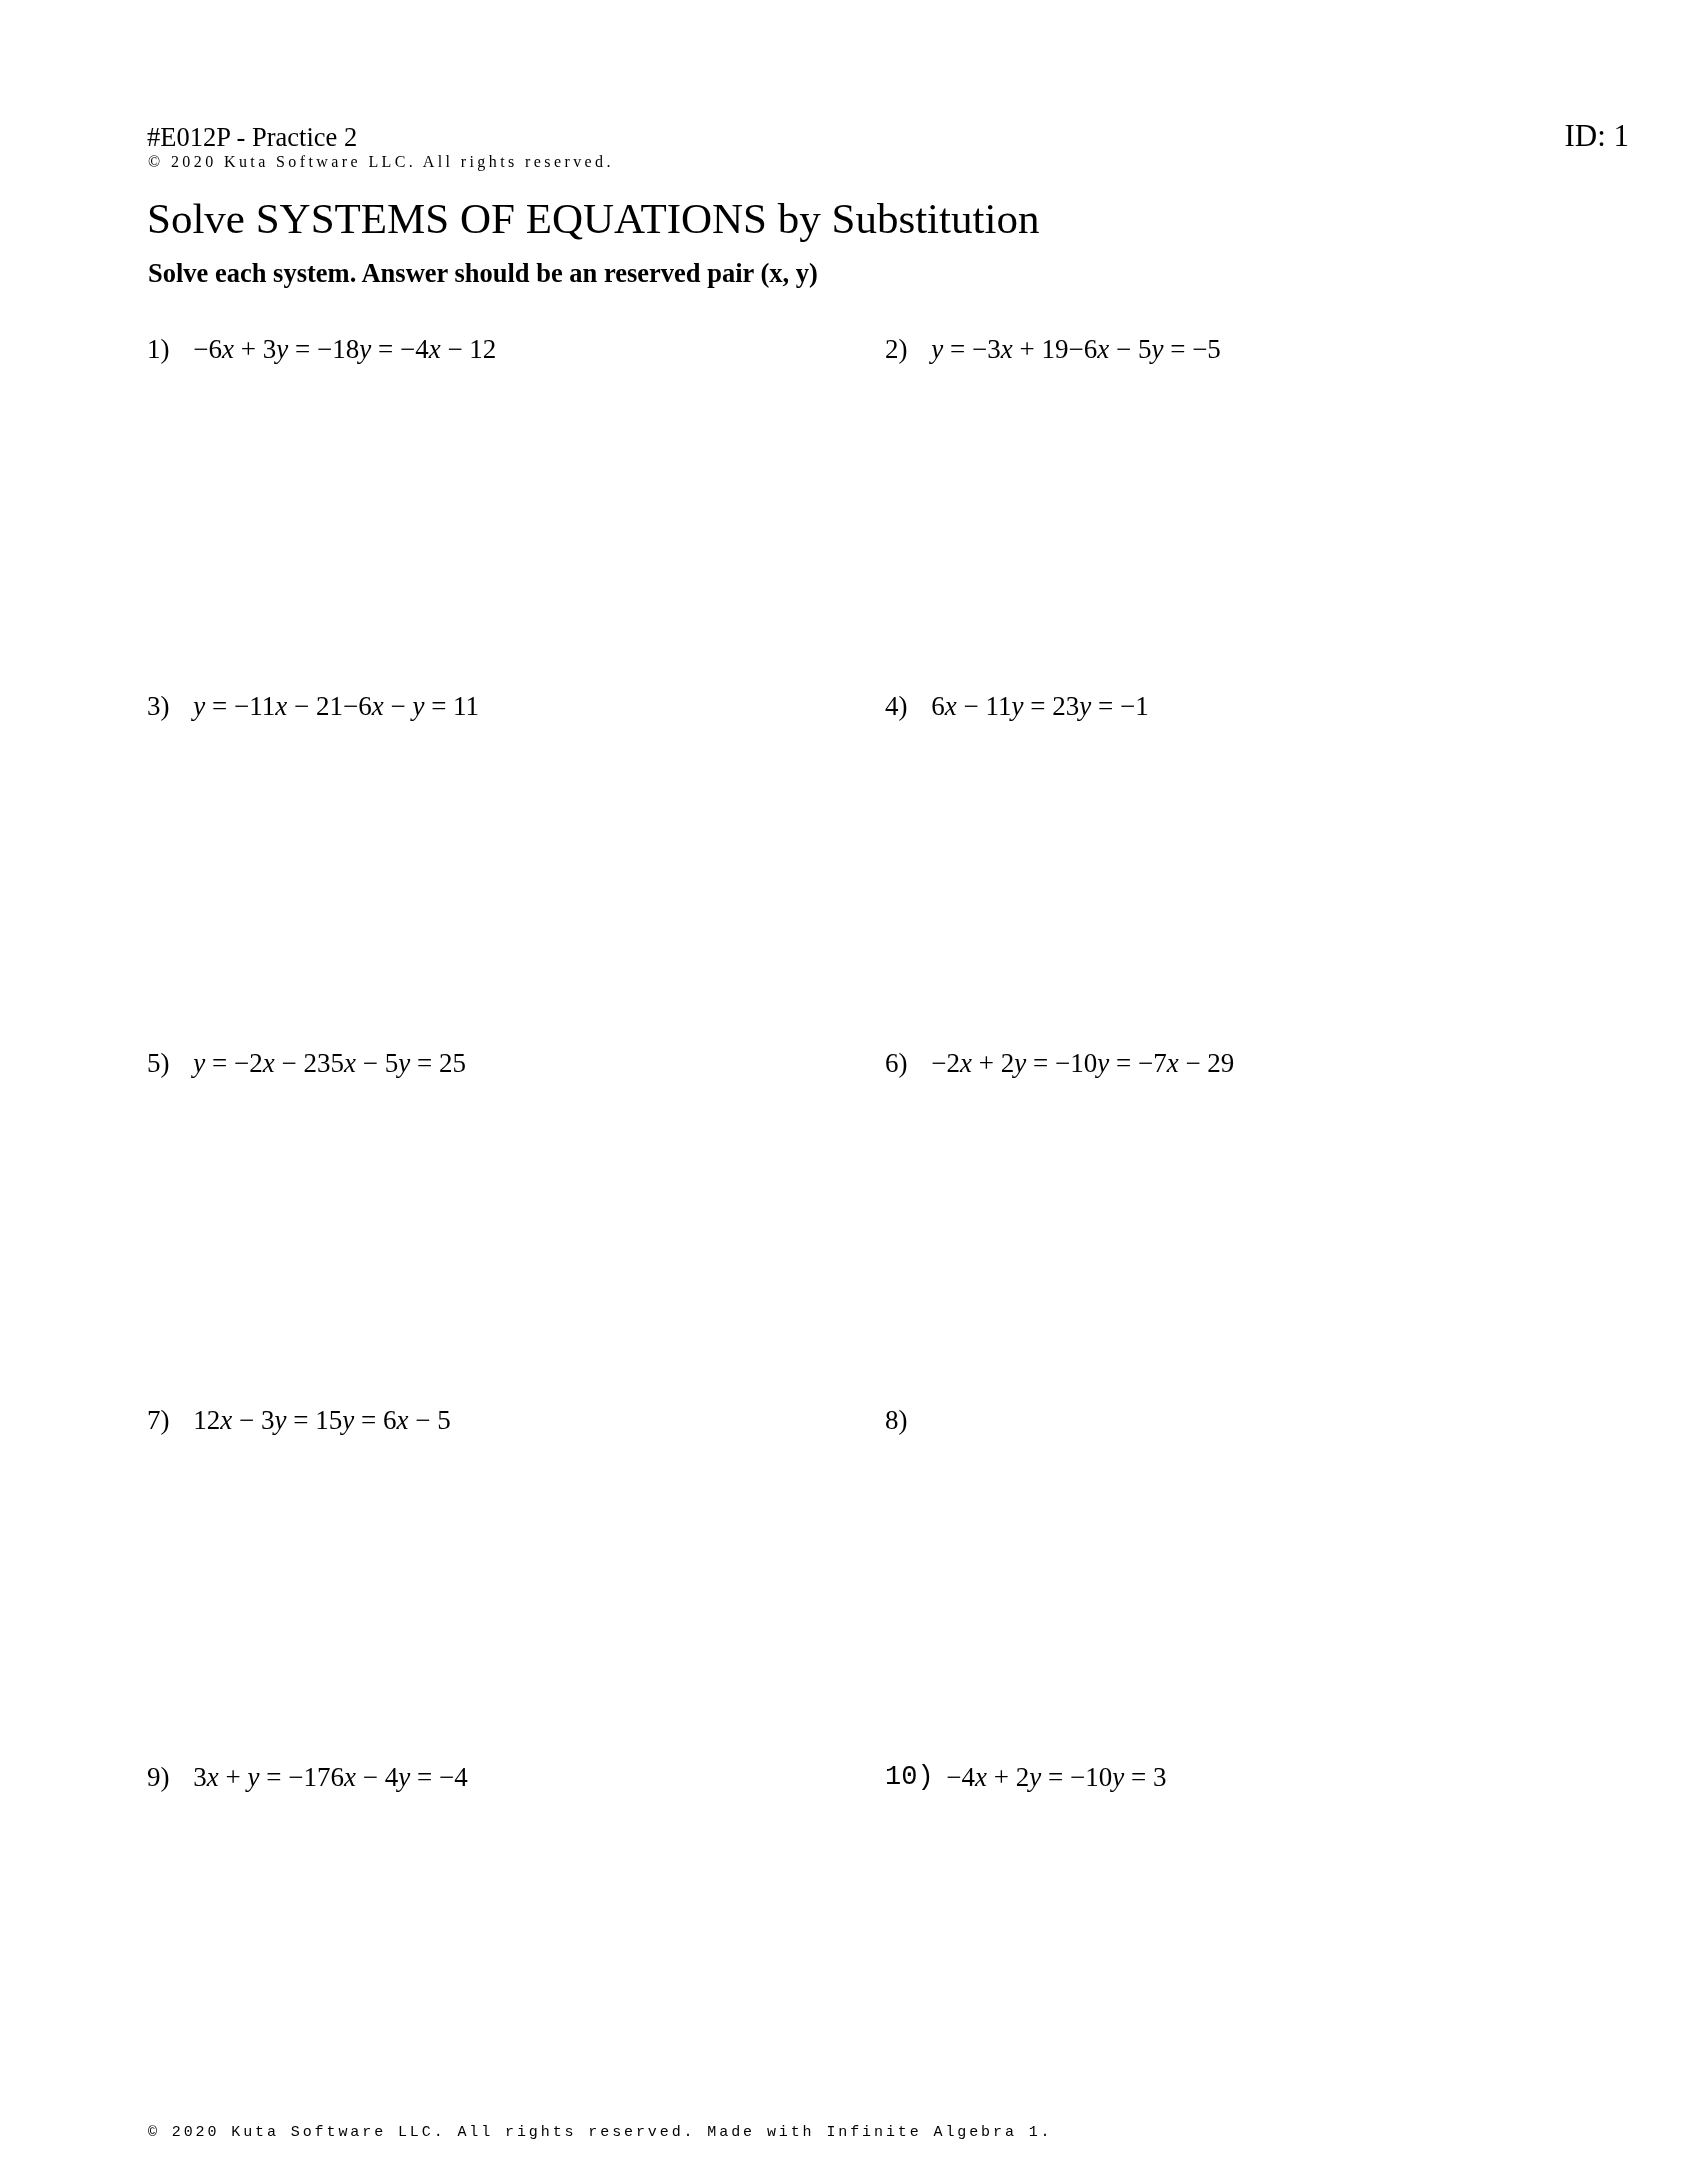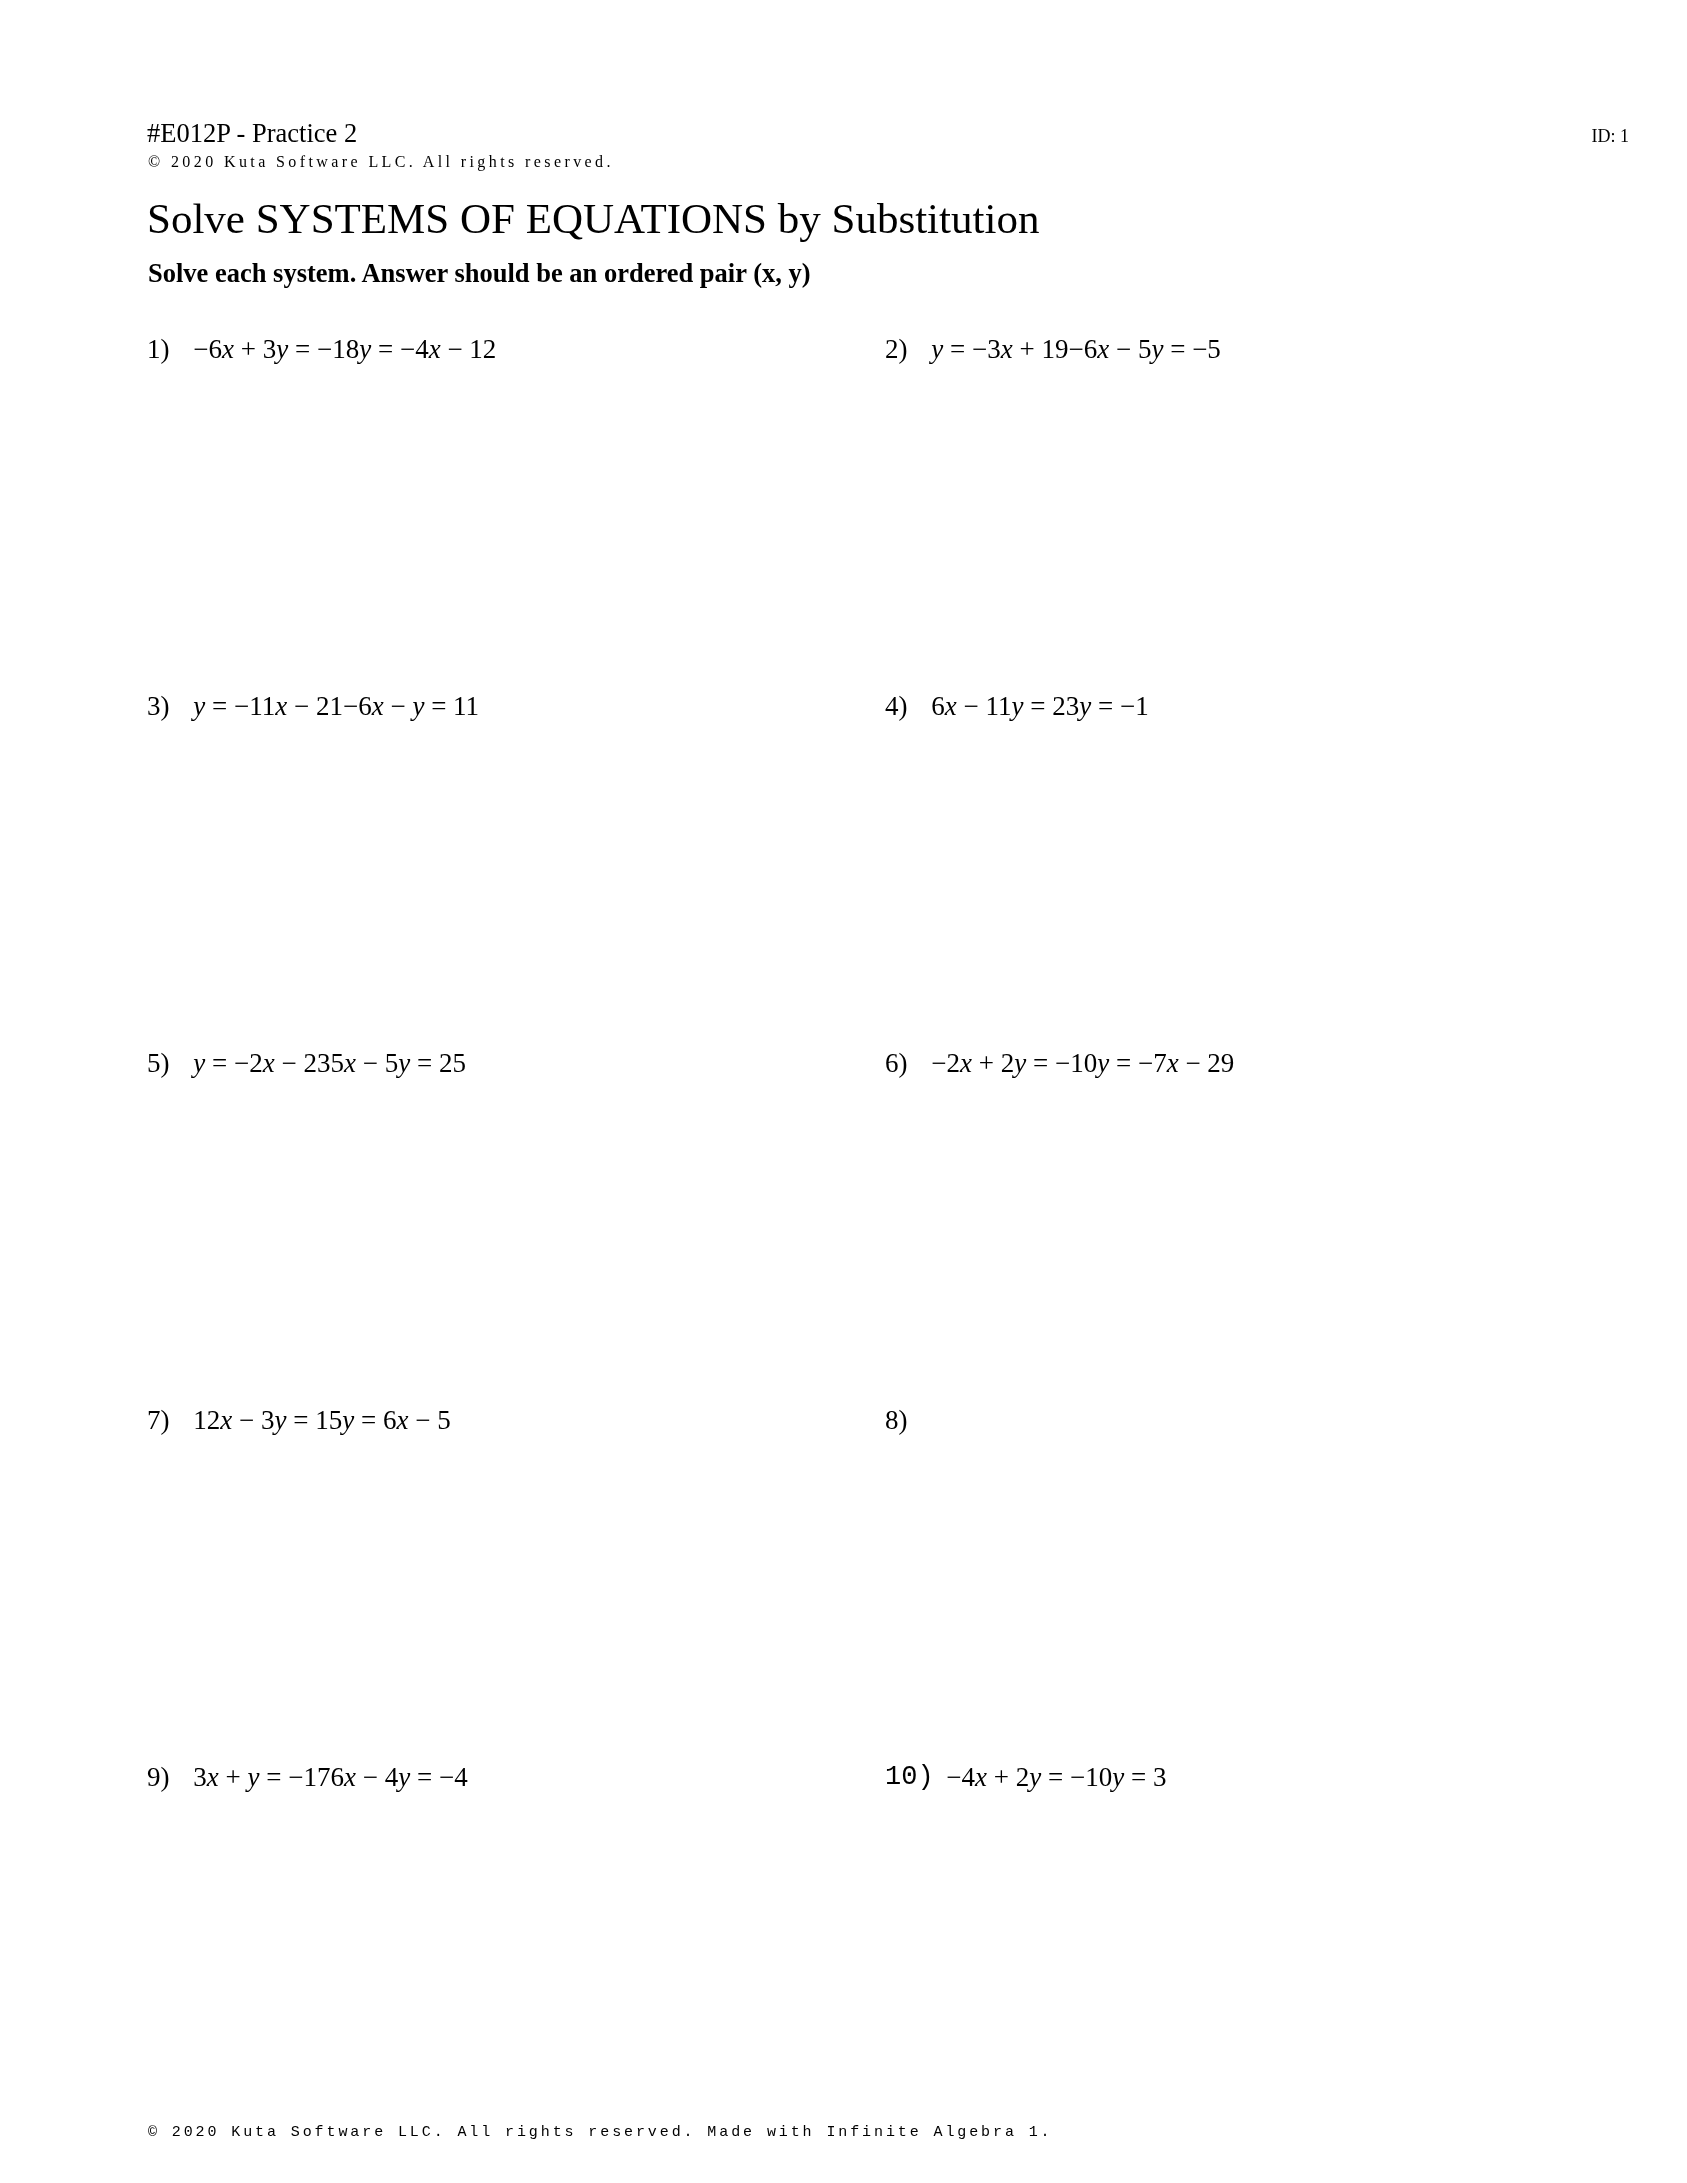--- a/index.html
+++ b/index.html
@@ -29,21 +29,21 @@
     align-items: baseline;
     justify-content: space-between;
   }
   .worksheet-id-left {
     font-size: 26.5px;
     font-family: "Liberation Serif", "DejaVu Serif", serif;
     letter-spacing: 0px;
     white-space: nowrap;
   }
   .worksheet-id-right {
-    font-size: 18px;
+    font-size: 31px;
     font-family: "Liberation Serif", "DejaVu Serif", serif;
     white-space: nowrap;
   }
   .copyright-top {
     position: absolute;
     left: 148px;
     top: 153px;
     font-size: 16px;
     letter-spacing: 3.4px;
     font-family: "Liberation Serif", "DejaVu Serif", serif;
@@ -133,21 +133,21 @@
 
   <div class="header-row">
     <div class="worksheet-id-left">#E012P - Practice 2</div>
     <div class="worksheet-id-right">ID: 1</div>
   </div>
 
   <div class="copyright-top">© 2020 Kuta Software LLC. All rights reserved.</div>
 
   <div class="doc-title">Solve SYSTEMS OF EQUATIONS by Substitution</div>
 
-  <div class="instructions">Solve each system. Answer should  be an ordered pair  (x, y)</div>
+  <div class="instructions">Solve each system. Answer should  be an reserved pair  (x, y)</div>
 
   <div class="problems">
 
     <div class="prob-row">
       <div class="problem col-left">
         <div class="prob-num">1)</div>
         <div class="prob-eqs">
           <div class="eq">−6<span class="v">x</span> + 3<span class="v">y</span> = −18</div>
           <div class="eq"><span class="v">y</span> = −4<span class="v">x</span> − 12</div>
         </div>

